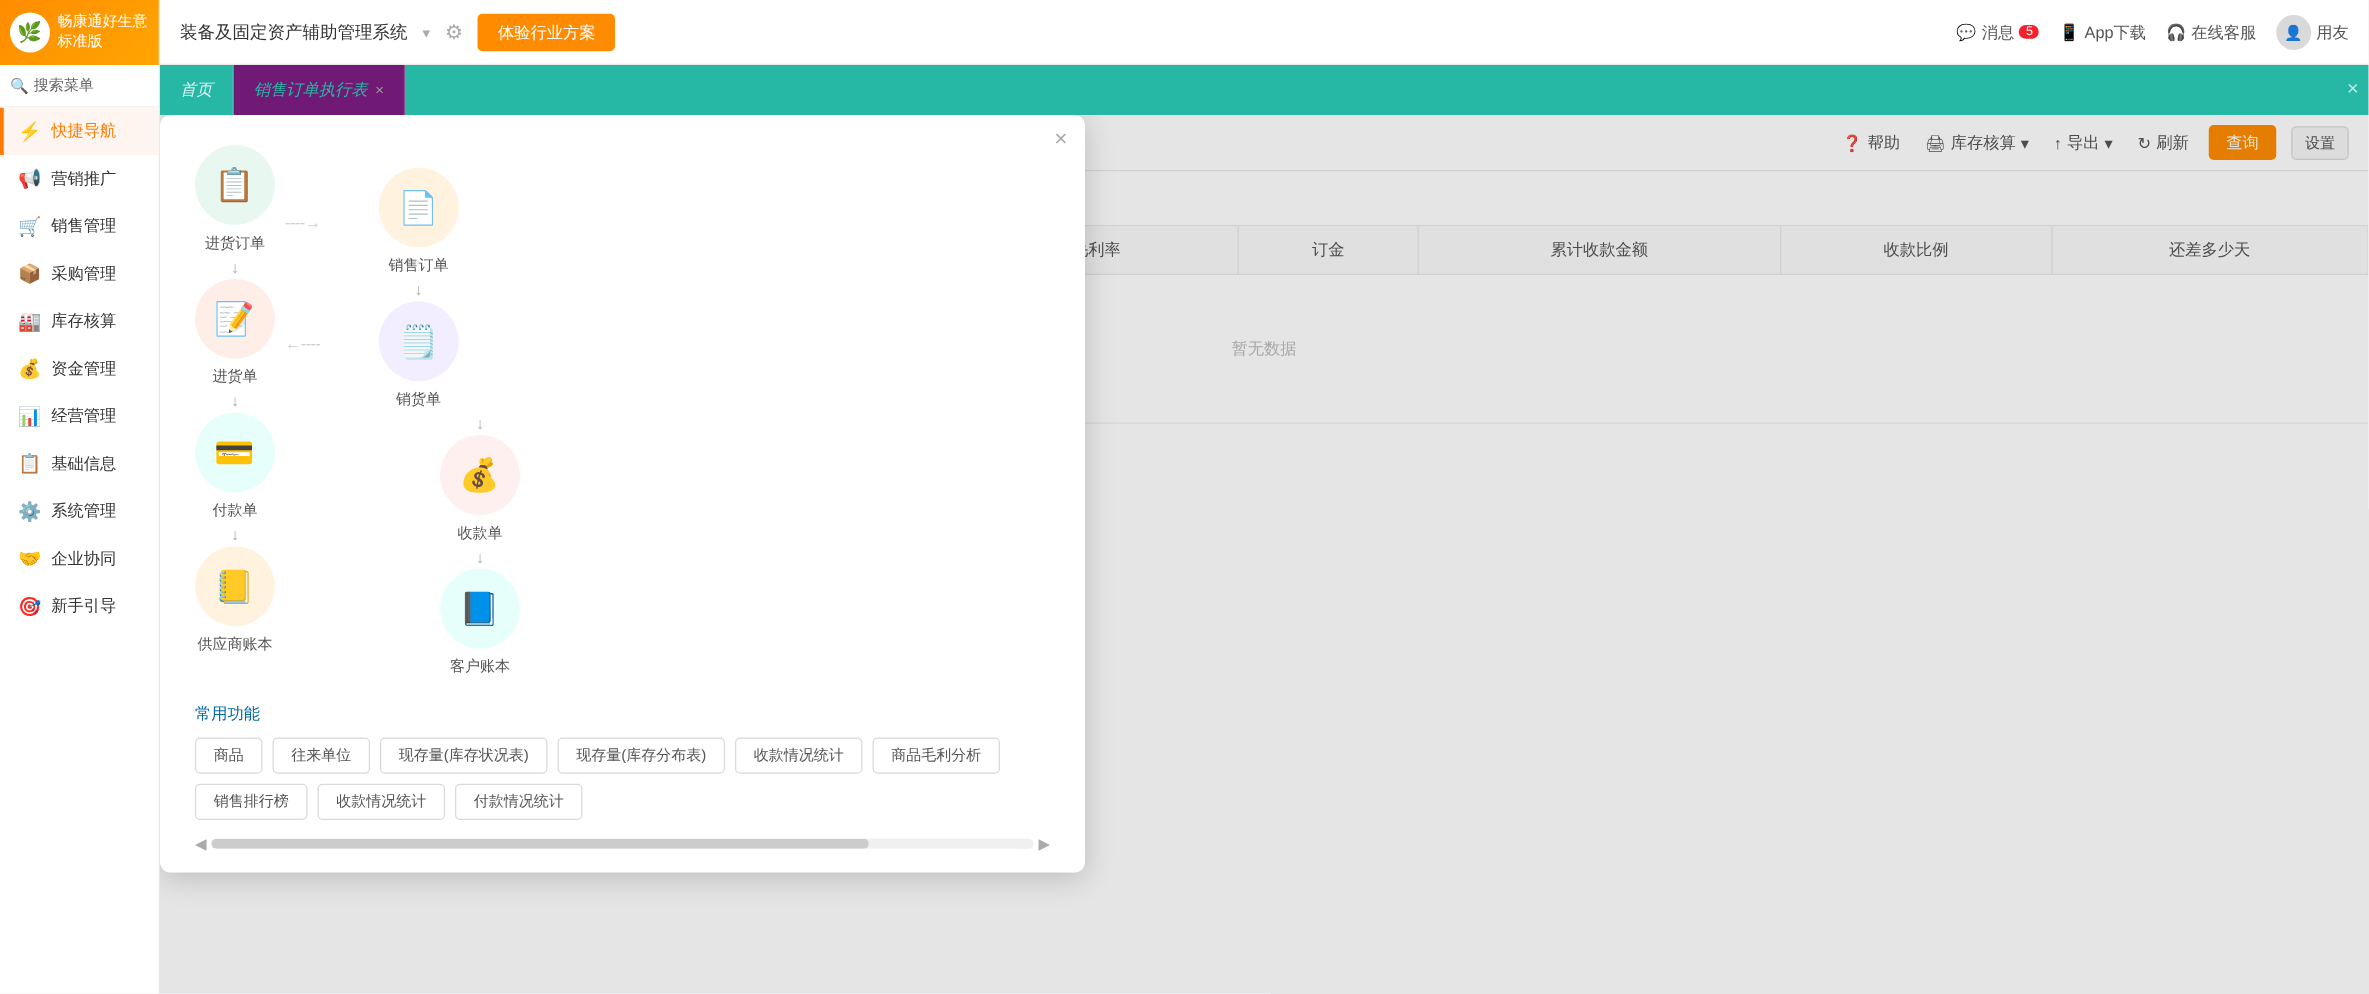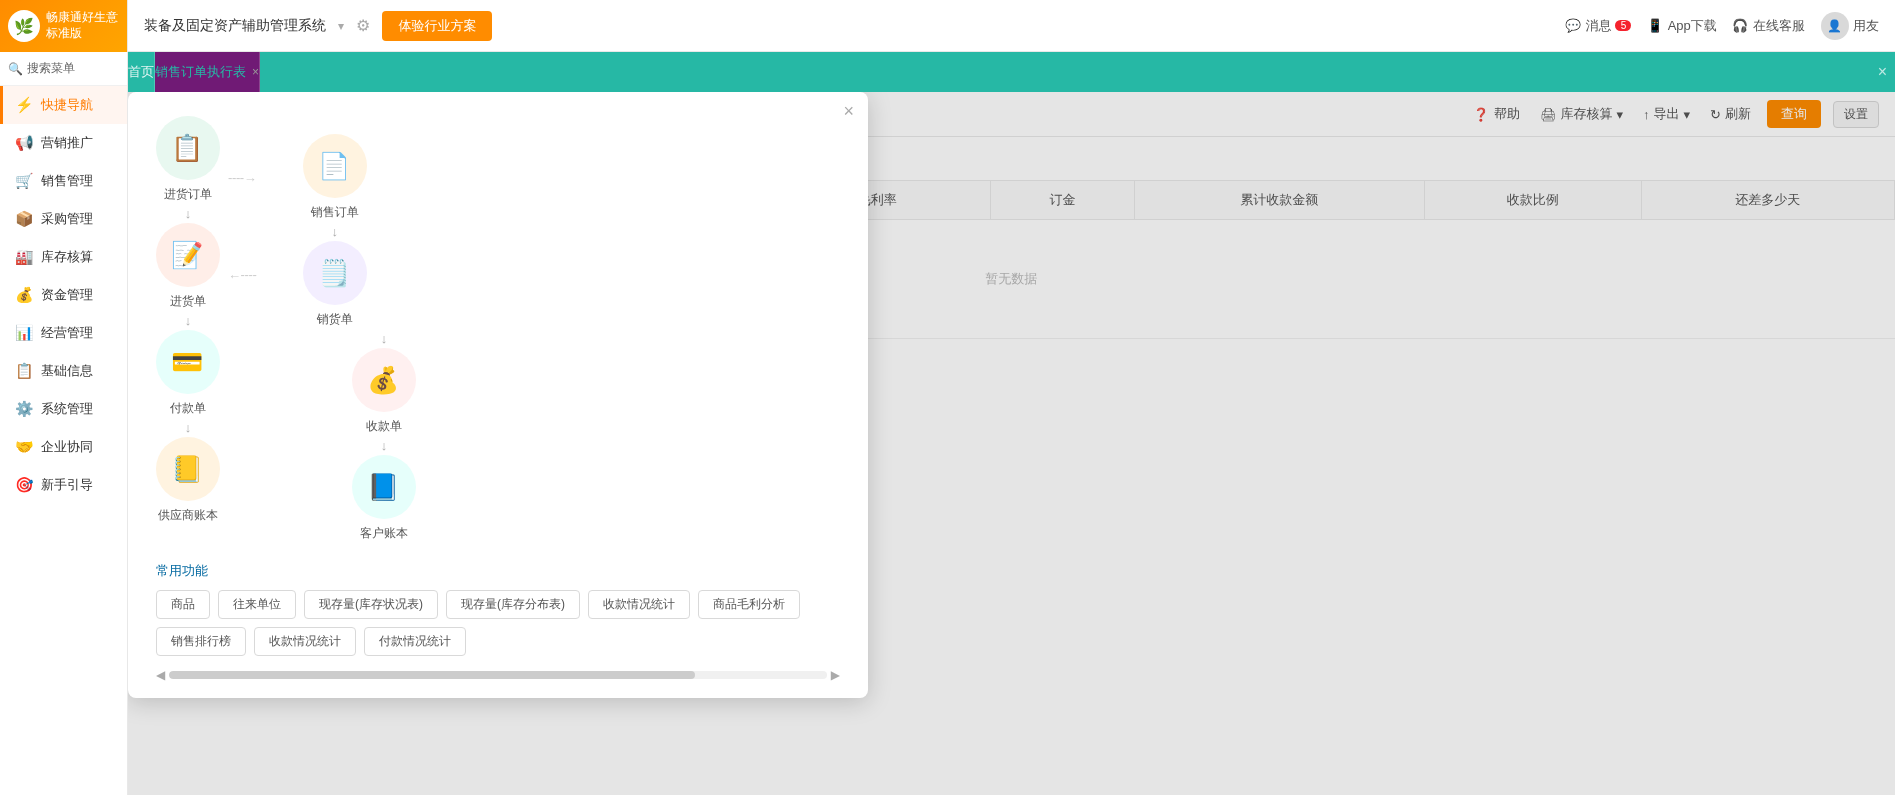--- a/index.html
+++ b/index.html
@@ -138,26 +138,27 @@
     .tabbar {
       height: 40px;
       background: #26b8a5;
       display: flex;
       align-items: stretch;
       flex-shrink: 0;
     }
     .tab {
       display: flex;
       align-items: center;
-      padding: 0 0;
+      padding: 0 16px;
       gap: 6px;
       cursor: pointer;
       font-size: 13px;
       color: rgba(255,255,255,0.85);
       border-right: 1px solid rgba(255,255,255,0.2);
+      font-style: italic;
     }
     .tab.active {
       background: #701a75;
       color: #26b8a5;
       font-weight: 500;
     }
     .tab-close {
       font-size: 12px;
       color: #999;
       cursor: pointer;

